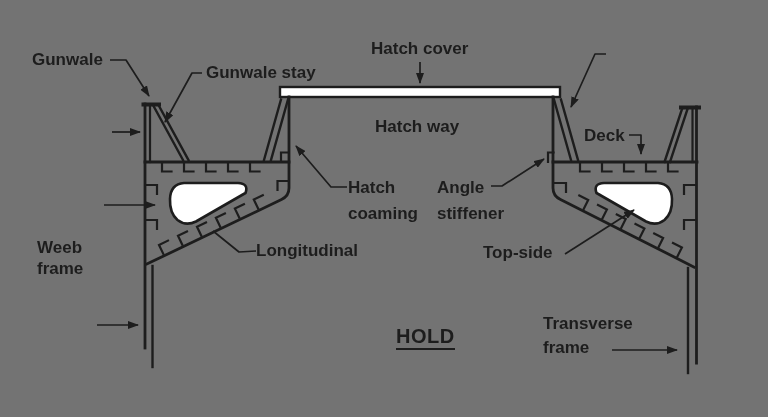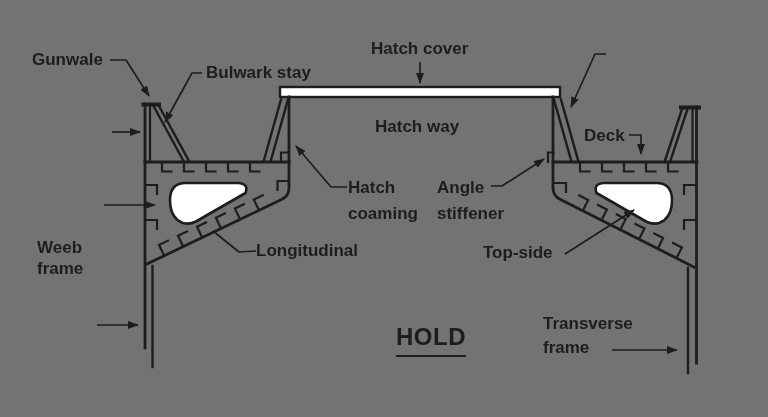--- a/index.html
+++ b/index.html
@@ -6,21 +6,21 @@
   .stage{position:relative;width:768px;height:417px;background:#737373;overflow:hidden;
          font-family:"Liberation Sans",sans-serif;}
   .art{position:absolute;left:0;top:0;}
   .lbl{position:absolute;font-weight:bold;font-size:17px;color:#1d1d1d;
        line-height:21px;white-space:nowrap;}
   .lbl span{display:block;}
   .lh21{line-height:21px;margin-top:44px;}
   .lh24{line-height:24px;}
   .lh25{line-height:25px;text-align:center;}
   .lh26{line-height:26px;}
-  .hold{font-size:24px;letter-spacing:.5px;border-bottom:2.5px solid #1d1d1d;padding-bottom:8px;}
+  .hold{font-size:20px;letter-spacing:.5px;border-bottom:2.5px solid #1d1d1d;padding-bottom:1px;}
 </style>
 </head>
 <body>
 
 <div class="stage">
 
   <svg class="art" width="768" height="417" viewBox="0 0 768 417">
     <defs>
       <marker id="arw" markerWidth="11" markerHeight="8" refX="10" refY="4" orient="auto" markerUnits="userSpaceOnUse">
         <path d="M0,0 L11,4 L0,8 Z" fill="#1d1d1d"></path>
@@ -119,21 +119,21 @@
       <path d="M565,254 L634,210" marker-end="url(#arw)"></path>
       <path d="M612,350 H677" marker-end="url(#arw)"></path>
     </g>
   </svg>
 
   <div class="lbl" style="left:32px;top:49px">
     <span>Gunwale</span>
     </div>
 
   <div class="lbl" style="left:206px;top:62px">
-    <span>Bulwark stay</span>
+    <span>Gunwale stay</span>
     </div>
 
   <div class="lbl" style="left:371px;top:38px">
     <span>Hatch cover</span>
     </div>
 
 
 
   <div class="lbl" style="left:375px;top:116px">
     <span>Hatch way</span>

